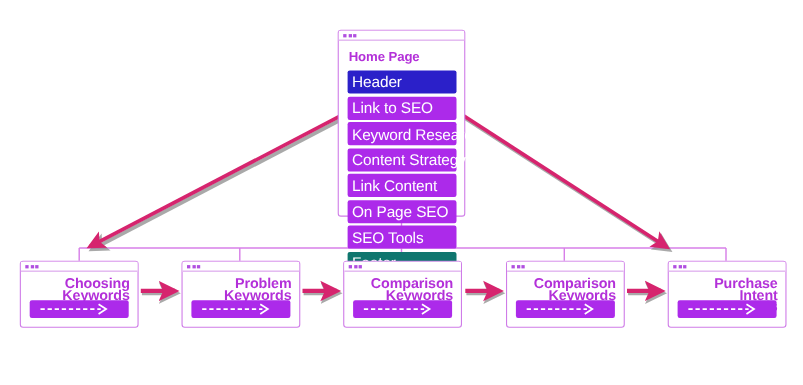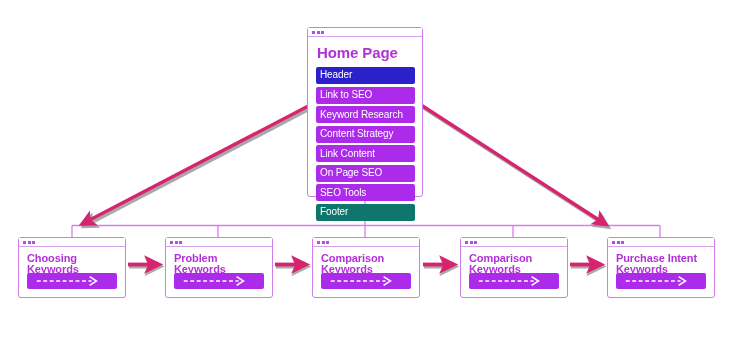--- a/index.html
+++ b/index.html
@@ -46,28 +46,28 @@
   
   #home-card {
     left: 307px;
     top: 27px;
     width: 116px;
     height: 170px;
   }
   #home-card .card-body { padding: 6px 7px 6px 8px; }
   .home-title {
     color: #b330d9;
-    font-size: 15px;
+    font-size: 12px;
     font-weight: bold;
     margin: 1px 0 6px 1px;
     letter-spacing: -0.1px;
   }
   .nav-row {
     color: #ffffff;
-    font-size: 10px;
+    font-size: 14px;
     line-height: 1;
     padding: 3.4px 0 3.6px 4px;
     margin-bottom: 2.6px;
     border-radius: 2px;
     background: #ac2aea;
     white-space: nowrap;
     letter-spacing: -0.1px;
   }
   .nav-row.header-row { background: #2b20c9; }
   .nav-row.footer-row { background: #0f766e; }
@@ -75,25 +75,26 @@
 
   
   .kw-card {
     top: 237px;
     width: 108px;
     height: 61px;
   }
   .kw-card .card-body { padding: 6px 7px 0 8px; }
   .kw-title {
     color: #b330d9;
-    font-size: 11px;
+    font-size: 13px;
     font-weight: bold;
     line-height: 10.5px;
     letter-spacing: -0.1px;
     white-space: pre-line;
+    text-align: right;
   }
   .kw-btn {
     position: absolute;
     left: 8px;
     right: 8px;
     bottom: 8px;
     height: 16px;
     background: #ac2aea;
     border-radius: 2px;
   }

